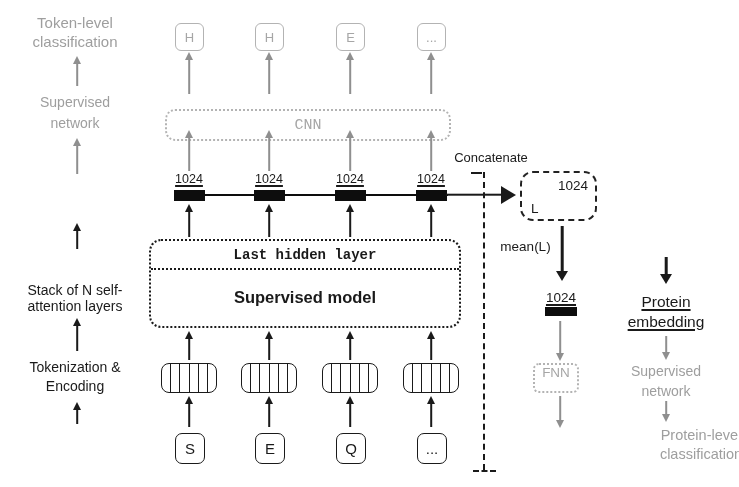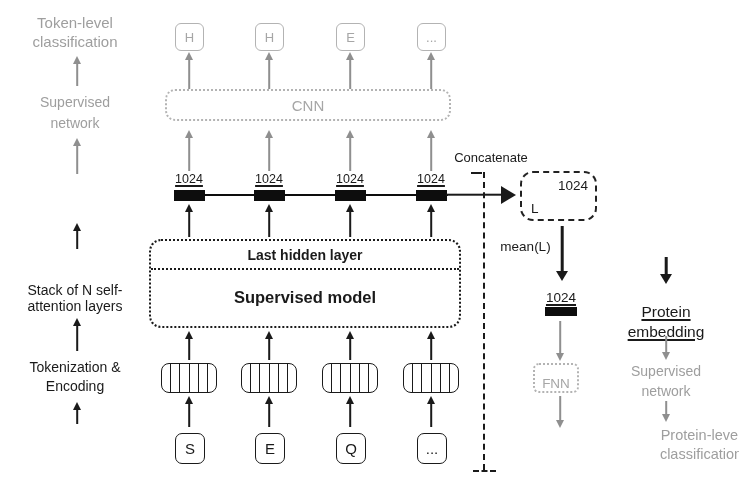--- a/index.html
+++ b/index.html
@@ -30,44 +30,44 @@
   .rightar::before{content:"";position:absolute;right:0;top:50%;transform:translateY(-50%);
     width:0;height:0;border-top:9px solid transparent;border-bottom:9px solid transparent;
     border-left:15px solid currentColor;}
   .rightar::after{content:"";position:absolute;left:0;right:13px;top:50%;transform:translateY(-50%);
     height:2.6px;background:currentColor;}
   
   .outbox{position:absolute;width:27px;height:26px;border:1.4px solid #b3b3b3;border-radius:6px;
     display:flex;align-items:center;justify-content:center;font-size:13px;color:#a6a6a6;background:#fff;}
   .inbox{position:absolute;width:28px;height:29px;border:1.6px solid #1a1a1a;border-radius:7px;
     display:flex;align-items:center;justify-content:center;font-size:15px;color:#1a1a1a;background:#fff;}
-  .cnnbox{position:absolute;left:165px;top:89px;width:282px;height:28px;border:2px dotted #b3b3b3;
+  .cnnbox{position:absolute;left:165px;top:109px;width:282px;height:28px;border:2px dotted #b3b3b3;
     border-radius:10px;display:flex;align-items:center;justify-content:center;
-    font-size:15px;color:#a6a6a6;background:#fff;}
+    font-size:15px;color:#a6a6a6;background:#fff;font-family:Liberation Mono, monospace;}
   .transbox{position:absolute;left:149px;top:239px;width:312px;height:89px;border:2.5px dotted #1a1a1a;
     border-radius:12px;background:#fff;box-sizing:border-box;}
   .trans-top{height:27px;border-bottom:2px dotted #1a1a1a;display:flex;align-items:center;
-    justify-content:center;font-weight:bold;font-size:14px;color:#1a1a1a;}
+    justify-content:center;font-weight:bold;font-size:14px;color:#1a1a1a;font-family:Liberation Mono, monospace;}
   .trans-main{height:55px;display:flex;align-items:center;justify-content:center;
     font-weight:bold;font-size:16.5px;color:#1a1a1a;}
   .tok{position:absolute;width:56px;height:30px;border:1.6px solid #1a1a1a;border-radius:8px;
     display:flex;overflow:hidden;background:#fff;box-sizing:border-box;}
   .tok span{flex:1;border-right:1.4px solid #1a1a1a;}
   .tok span:last-child{border-right:none;}
   .bar{position:absolute;height:11px;background:#0d0d0d;}
   .hline{position:absolute;background:#0d0d0d;}
   .concatbox{position:absolute;left:520px;top:171px;width:77px;height:50px;border:2.5px dashed #222;
     border-radius:13px;background:#fff;box-sizing:border-box;}
   .concatbox .dim{position:absolute;right:7px;top:5px;font-size:13.5px;color:#1a1a1a;}
   .concatbox .len{position:absolute;left:9px;bottom:3px;font-size:13.5px;color:#1a1a1a;}
   .dashline{position:absolute;left:483px;top:172px;height:298px;width:0;border-left:2.6px dashed #1a1a1a;}
   .dashtop{position:absolute;left:471px;top:172px;width:11px;height:0;border-top:2.6px solid #1a1a1a;}
   .dashbottom{position:absolute;left:473px;top:470px;width:23px;height:0;border-top:2.6px dashed #1a1a1a;}
   .fnnbox{position:absolute;left:533px;top:363px;width:46px;height:30px;border:2px dotted #b3b3b3;
-    border-radius:6px;display:flex;align-items:flex-end;justify-content:center;
+    border-radius:6px;display:flex;align-items:flex-start;justify-content:center;
     font-size:13.5px;color:#a6a6a6;background:#fff;box-sizing:border-box;}
   .nucbox{position:absolute;left:523px;top:430px;width:73px;height:28px;border:1.4px solid #b3b3b3;
     border-radius:9px;display:flex;align-items:center;justify-content:center;
     font-size:14px;color:#a6a6a6;background:#fff;box-sizing:border-box;}
 </style>
 </head>
 <body>
 
 <div class="canvas">
 
@@ -208,21 +208,21 @@
   <div class="lbl ul" style="left:543px;top:290px;width:36px;font-size:13.5px;">1024</div>
   <div class="bar" style="left:545px;top:307px;width:32px;height:9px;"></div>
 
   <div class="ar down gray" style="left:554px;top:321px;width:12px;height:40px;"></div>
   <div class="fnnbox">
     <span>FNN</span>
     </div>
   <div class="ar down gray" style="left:554px;top:396px;width:12px;height:32px;"></div>
 
   <div class="ar down thick" style="left:659px;top:257px;width:14px;height:27px;"></div>
-  <div class="lbl b ul" style="left:606px;top:302px;width:120px;font-size:15.5px;line-height:20px;">Protein
+  <div class="lbl b ul" style="left:606px;top:292px;width:120px;font-size:15.5px;line-height:20px;">Protein
 embedding</div>
   <div class="ar down gray" style="left:660px;top:336px;width:12px;height:24px;"></div>
   <div class="lbl b gt" style="left:606px;top:361px;width:120px;font-size:14px;line-height:20px;">Supervised
 network</div>
   <div class="ar down gray" style="left:660px;top:401px;width:12px;height:21px;"></div>
   <div class="lbl b gt" style="left:636px;top:426px;width:130px;font-size:14.5px;line-height:19px;">Protein-level
 classification</div>
 
 </div>
 

